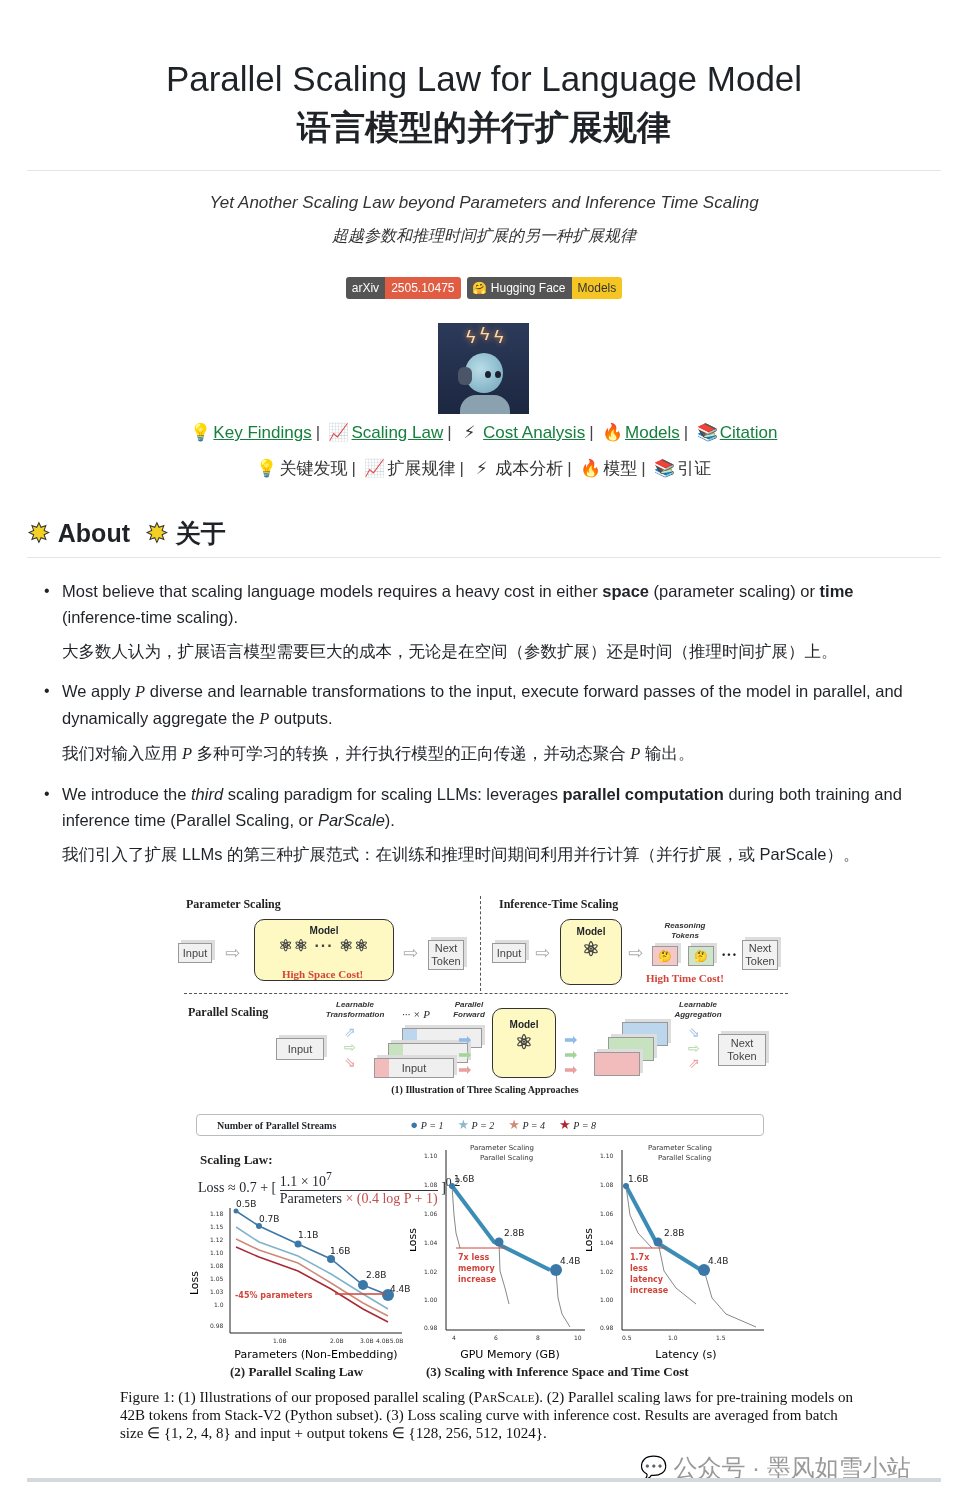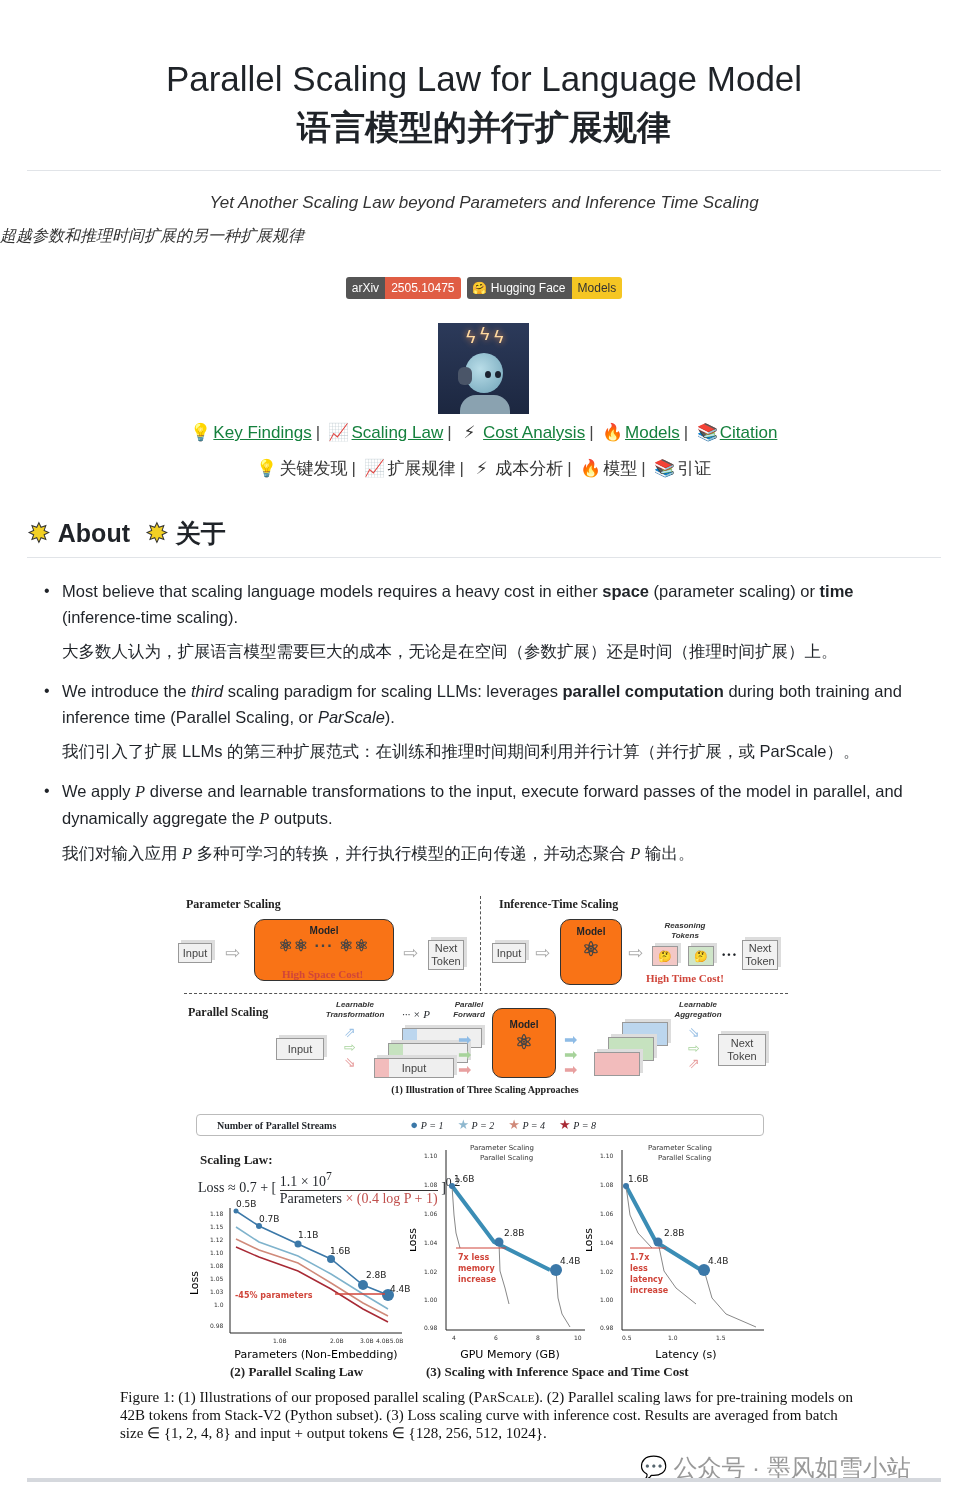--- a/index.html
+++ b/index.html
@@ -1,21 +1,21 @@
 <!DOCTYPE html>
 <html><head>
 <meta charset="utf-8">
 <style>
   * { box-sizing: border-box; margin: 0; padding: 0; }
   body { width: 968px; height: 1505px; background: #fff; font-family: "Liberation Sans", "DejaVu Sans", sans-serif; color: #1f2328; position: relative; overflow: hidden; }
   .title { position: absolute; top: 55px; left: 0; width: 968px; text-align: center; font-size: 35px; line-height: 48px; font-weight: 500; color: #1f2328; }
   .title .zh { font-weight: 700; font-size: 34px; }
   .hr1 { position: absolute; top: 170px; left: 27px; width: 914px; height: 1px; background: #e1e4e8; }
   .subtitle { position: absolute; top: 191px; left: 0; width: 968px; text-align: center; font-style: italic; font-size: 17px; color: #333; line-height: 24px; }
-  .subtitle-zh { position: absolute; top: 226px; left: 0; width: 968px; text-align: left; font-style: italic; font-size: 16px; color: #333; }
+  .subtitle-zh { position: absolute; top: 226px; left: 0; width: 968px; text-align: center; font-style: italic; font-size: 16px; color: #333; }
   .badges { position: absolute; top: 277px; left: 0; width: 968px; display: flex; justify-content: center; gap: 6px; }
   .badge { display: flex; height: 22px; border-radius: 3px; overflow: hidden; font-size: 12px; line-height: 22px; color: #fff; }
   .badge span { padding: 0 6px; }
   .b-dark { background: #555; }
   .b-red { background: #e05d44; }
   .b-yellow { background: #f5c623; color: #333; }
   .robot { position: absolute; top: 323px; left: 438px; width: 91px; height: 91px; background: linear-gradient(#2c3a5a, #1c2740); overflow: hidden; }
   .robot .head { position: absolute; left: 27px; top: 30px; width: 38px; height: 40px; border-radius: 50%; background: radial-gradient(circle at 40% 40%, #b9dde8, #6fa3b8); }
   .robot .ear { position: absolute; left: 20px; top: 44px; width: 14px; height: 18px; border-radius: 6px; background: #4a5568; }
   .robot .eye1, .robot .eye2 { position: absolute; top: 48px; width: 6px; height: 7px; border-radius: 50%; background: #1a2230; }
@@ -30,21 +30,21 @@
   .h2 { position: absolute; top: 517px; left: 28px; font-size: 25px; font-weight: 700; color: #1f2328; display: flex; align-items: center; }
   .h2 .star { color: #f2d024; font-size: 26px; margin-right: 8px; -webkit-text-stroke: 1px #333; }
   .hr2 { position: absolute; top: 557px; left: 27px; width: 914px; height: 1px; background: #e1e4e8; }
   .bullets { position: absolute; top: 578px; left: 44px; width: 890px; font-size: 16.5px; line-height: 26px; color: #1f2328; }
   .bullets li { list-style: none; position: relative; padding-left: 18px; margin-bottom: 14px; }
   .bullets li::before { content: "•"; position: absolute; left: 0; top: 0; font-size: 16px; }
   .bullets .zh { display: block; margin-top: 8px; }
   .fig { position: absolute; top: 888px; left: 170px; width: 630px; height: 510px; font-family: "Liberation Serif", serif; }
   .fig .lbl { position: absolute; font-weight: 700; font-size: 12px; color: #222; }
   .box3d { position: absolute; background: #f1f1f1; border: 1px solid #999; font-family: "Liberation Sans", sans-serif; font-size: 11px; color: #444; display: flex; align-items: center; justify-content: center; text-align: center; line-height: 13px; box-shadow: 3px -3px 0 #ddd; }
-  .modelbox { position: absolute; border: 1.5px solid #333; border-radius: 10px; background: #f97316; font-family: "Liberation Sans", sans-serif; font-size: 10px; font-weight: 700; text-align: center; }
+  .modelbox { position: absolute; border: 1.5px solid #333; border-radius: 10px; background: #fef9c3; font-family: "Liberation Sans", sans-serif; font-size: 10px; font-weight: 700; text-align: center; }
   .arrow { position: absolute; font-size: 18px; color: #aaa; font-family: "DejaVu Sans", sans-serif; }
   .cost { position: absolute; color: #d0453a; font-weight: 700; font-size: 11px; }
   .dash-h { position: absolute; border-top: 1.5px dashed #555; }
   .dash-v { position: absolute; border-left: 1.5px dashed #555; }
   .italic-sm { position: absolute; font-family: "Liberation Sans", sans-serif; font-style: italic; font-weight: 700; font-size: 8px; color: #333; text-align: center; line-height: 10px; }
   .legend { position: absolute; top: 226px; left: 26px; width: 568px; height: 22px; border: 1px solid #bbb; border-radius: 4px; font-size: 10px; display: flex; align-items: center; padding-left: 20px; gap: 14px; }
   .legend b { margin-right: 60px; }
   .fig-caption { position: absolute; top: 500px; left: -50px; width: 740px; font-family: "Liberation Serif", serif; font-size: 15px; line-height: 18px; color: #111; }
   .sc { font-variant: small-caps; }
   .watermark { position: absolute; top: 1452px; left: 640px; font-size: 24px; color: #999; display: flex; align-items: center; gap: 6px; }
@@ -116,26 +116,26 @@
   <span>关于</span>
 </div>
 <div class="hr2"></div>
 
 <ul class="bullets">
   <li>
     <span>Most believe that scaling language models requires a heavy cost in either </span><b>space</b><span> (parameter scaling) or </span><b>time</b><span> (inference-time scaling).</span>
     <span class="zh">大多数人认为，扩展语言模型需要巨大的成本，无论是在空间（参数扩展）还是时间（推理时间扩展）上。</span>
   </li>
   <li>
+    <span>We apply </span><i style="font-family:'Liberation Serif',serif">P</i><span> diverse and learnable transformations to the input, execute forward passes of the model in parallel, and dynamically aggregate the </span><i style="font-family:'Liberation Serif',serif">P</i><span> outputs.</span>
+    <span class="zh"><span>我们对输入应用 </span><i style="font-family:'Liberation Serif',serif">P</i><span> 多种可学习的转换，并行执行模型的正向传递，并动态聚合 </span><i style="font-family:'Liberation Serif',serif">P</i><span> 输出。</span></span>
+  </li>
+  <li>
     <span>We introduce the </span><i>third</i><span> scaling paradigm for scaling LLMs: leverages </span><b>parallel computation</b><span> during both training and inference time (Parallel Scaling, or </span><i>ParScale</i><span>).</span>
     <span class="zh">我们引入了扩展 LLMs 的第三种扩展范式：在训练和推理时间期间利用并行计算（并行扩展，或 ParScale）。</span>
-  </li>
-  <li>
-    <span>We apply </span><i style="font-family:'Liberation Serif',serif">P</i><span> diverse and learnable transformations to the input, execute forward passes of the model in parallel, and dynamically aggregate the </span><i style="font-family:'Liberation Serif',serif">P</i><span> outputs.</span>
-    <span class="zh"><span>我们对输入应用 </span><i style="font-family:'Liberation Serif',serif">P</i><span> 多种可学习的转换，并行执行模型的正向传递，并动态聚合 </span><i style="font-family:'Liberation Serif',serif">P</i><span> 输出。</span></span>
   </li>
 </ul>
 
 <div class="fig">
 
   <div class="lbl" style="left:16px;top:9px">Parameter Scaling</div>
   <div class="box3d" style="left:8px;top:55px;width:34px;height:20px">Input</div>
   <div class="arrow" style="left:55px;top:54px">⇨</div>
   <div class="modelbox" style="left:84px;top:31px;width:140px;height:62px">
     <div style="margin-top:5px">Model</div>

